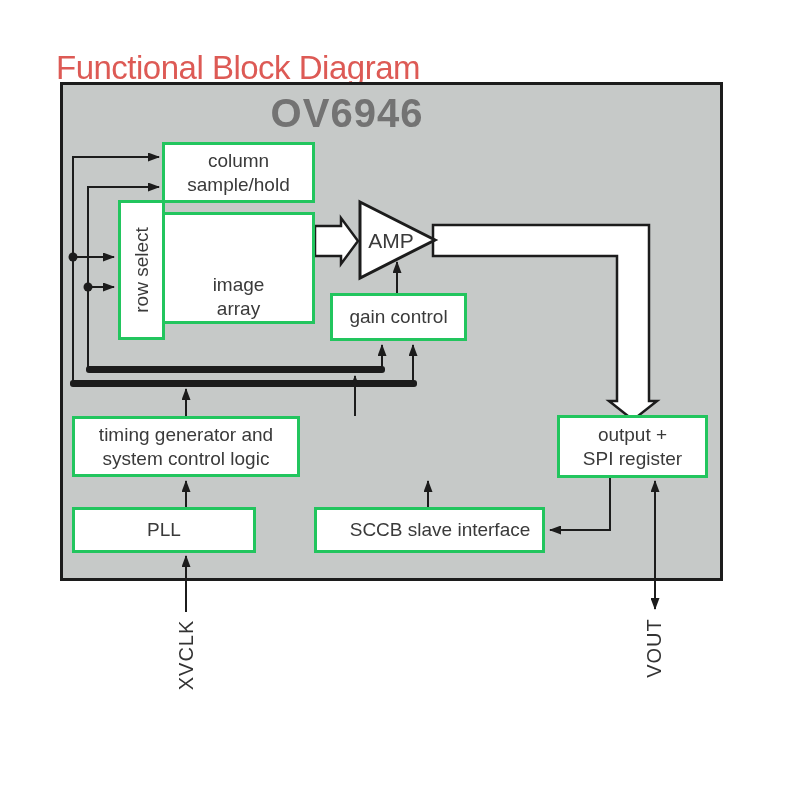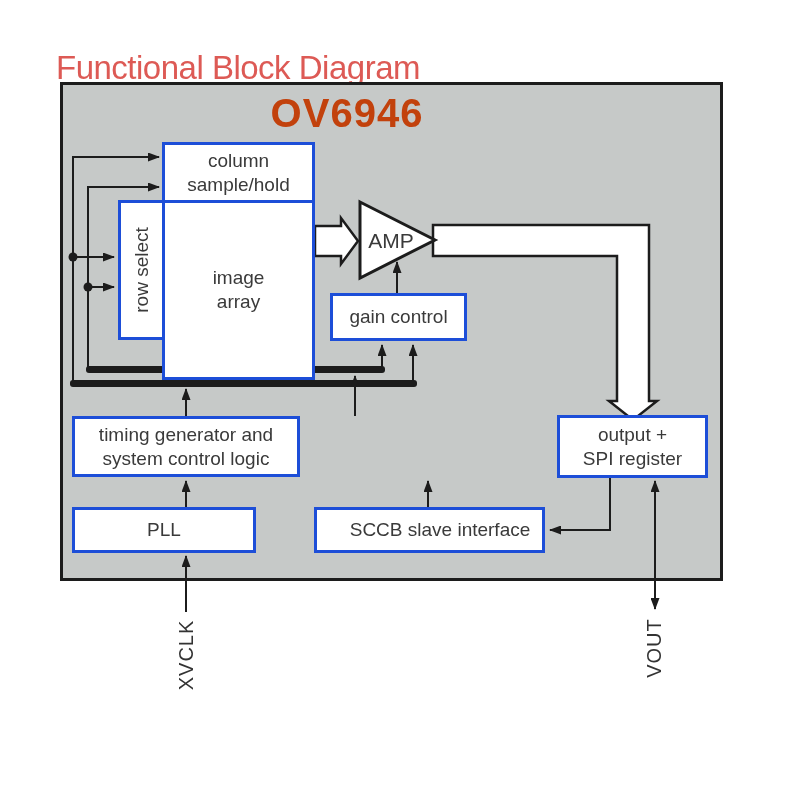--- a/index.html
+++ b/index.html
@@ -40,49 +40,49 @@
     z-index: 0;
   }
   .chip-title {
     position: absolute;
     left: 60px;
     top: 91px;
     width: 574px;
     text-align: center;
     font-size: 40px;
     font-weight: 700;
-    color: #c2410c;
+    color: #737373;
     letter-spacing: 1px;
     z-index: 2;
   }
   svg.wires {
     position: absolute;
     left: 0;
     top: 0;
     z-index: 1;
   }
   .block {
     position: absolute;
     background: #ffffff;
-    border: 3px solid #1d4ed8;
+    border: 3px solid #22c55e;
     box-sizing: border-box;
     display: flex;
     flex-direction: column;
     align-items: center;
     justify-content: center;
     font-size: 19px;
     line-height: 24px;
     color: #3a3a3a;
     text-align: center;
     z-index: 2;
     white-space: nowrap;
   }
   .block-column      { left: 162px; top: 142px; width: 153px; height: 61px; }
   .block-rowselect   { left: 118px; top: 200px; width: 47px;  height: 140px; }
-  .block-imagearray  { left: 162px; top: 200px; width: 153px; height: 180px; }
+  .block-imagearray  { left: 162px; top: 212px; width: 153px; height: 112px; justify-content: flex-end; }
   .block-gain        { left: 330px; top: 293px; width: 137px; height: 48px; }
   .block-timing      { left: 72px;  top: 416px; width: 228px; height: 61px; }
   .block-ctrlreg     { left: 314px; top: 416px; width: 228px; height: 61px; }
   .block-outspi      { left: 557px; top: 415px; width: 151px; height: 63px; }
   .block-pll         { left: 72px;  top: 507px; width: 184px; height: 46px; text-align: right; }
   .block-sccb        { left: 314px; top: 507px; width: 231px; height: 46px; padding-left: 21px; }
   .rot {
     transform: rotate(-90deg);
     white-space: nowrap;
   }

